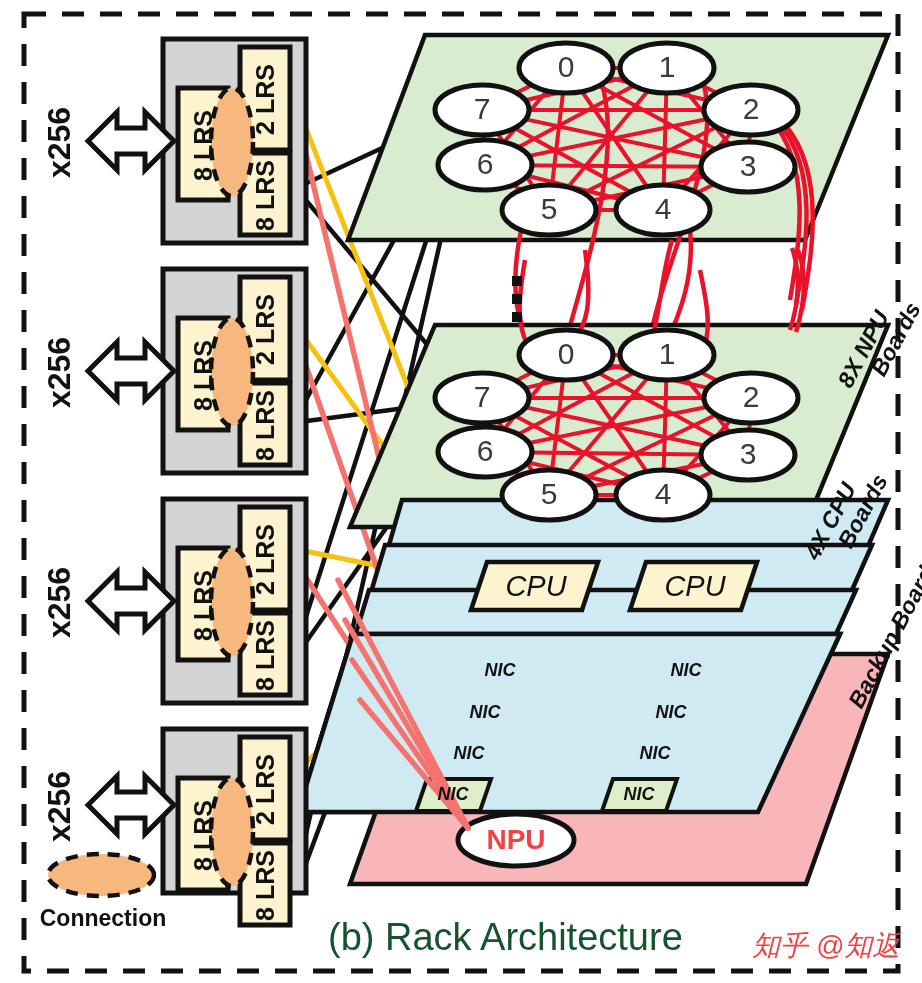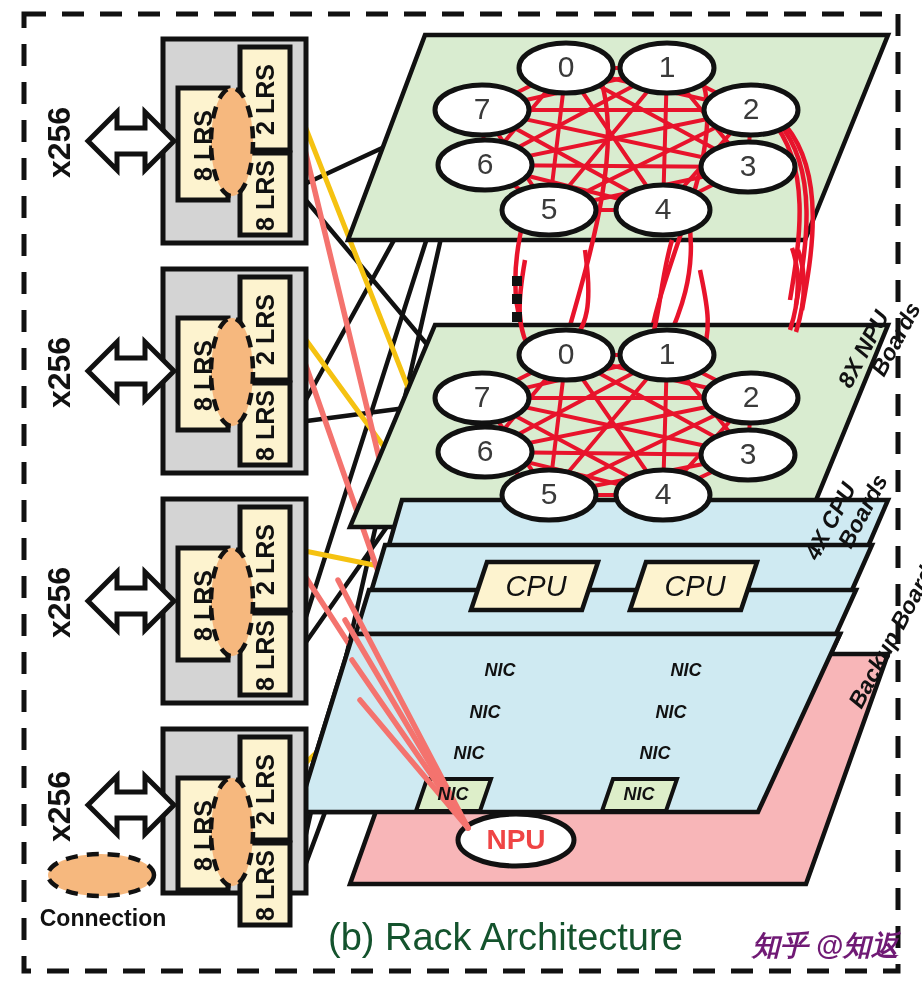--- a/index.html
+++ b/index.html
@@ -351,15 +351,15 @@
   <div class="txt" style="left:609px;top:784px;width:60px;text-align:center;font-size:18px;font-style:italic;font-weight:700;color:#111;">NIC</div>
 
   <div class="txt" style="left:476px;top:824px;width:80px;text-align:center;font-size:28px;color:#ef4444;font-weight:bold;">NPU</div>
 
   <div class="txt" style="left:20px;top:905px;width:166px;text-align:center;font-size:23px;font-weight:700;color:#111;line-height:1.15;">
     <div>Connection</div>
   </div>
 
   <div class="txt" style="left:290px;top:916px;font-size:38px;color:#14532d;margin-left:38px;">(b) Rack  Architecture</div>
 
-  <div class="txt" style="left:752px;top:927px;font-size:28px;font-style:italic;font-weight:700;color:#701a75;">知乎 @知返</div>
+  <div class="txt" style="left:752px;top:927px;font-size:28px;font-style:italic;font-weight:400;color:#ef4444;">知乎 @知返</div>
 
 </div>
 
 </body></html>

